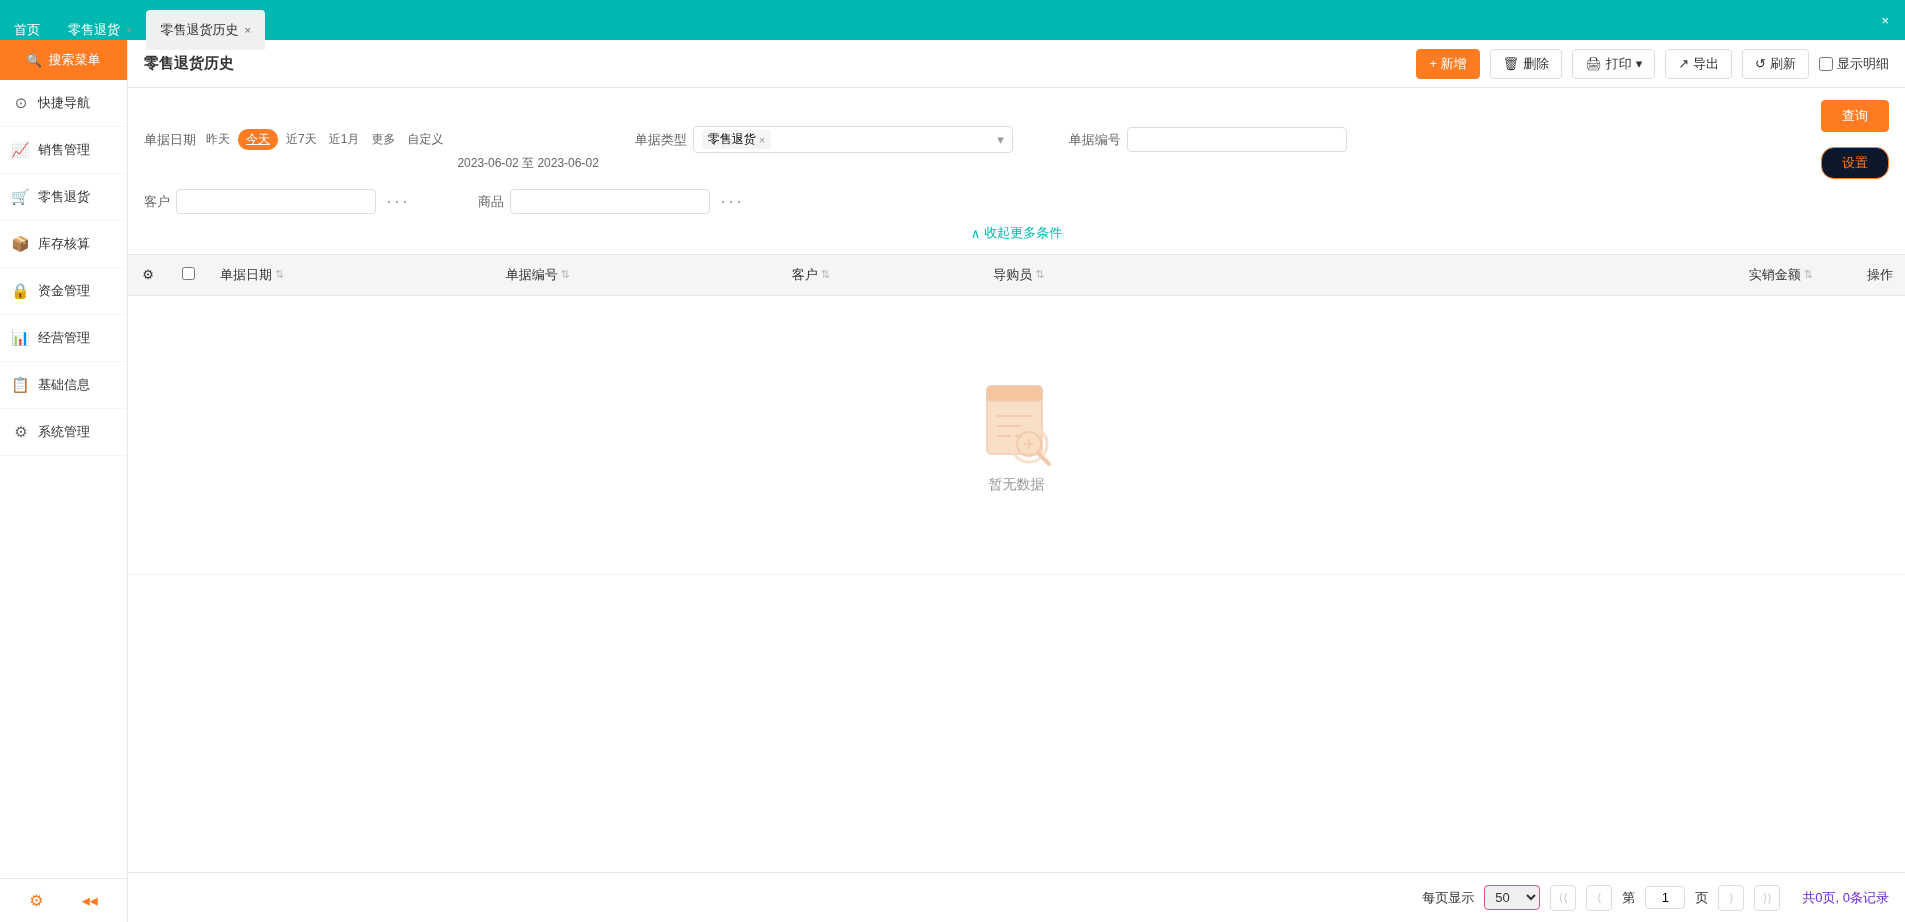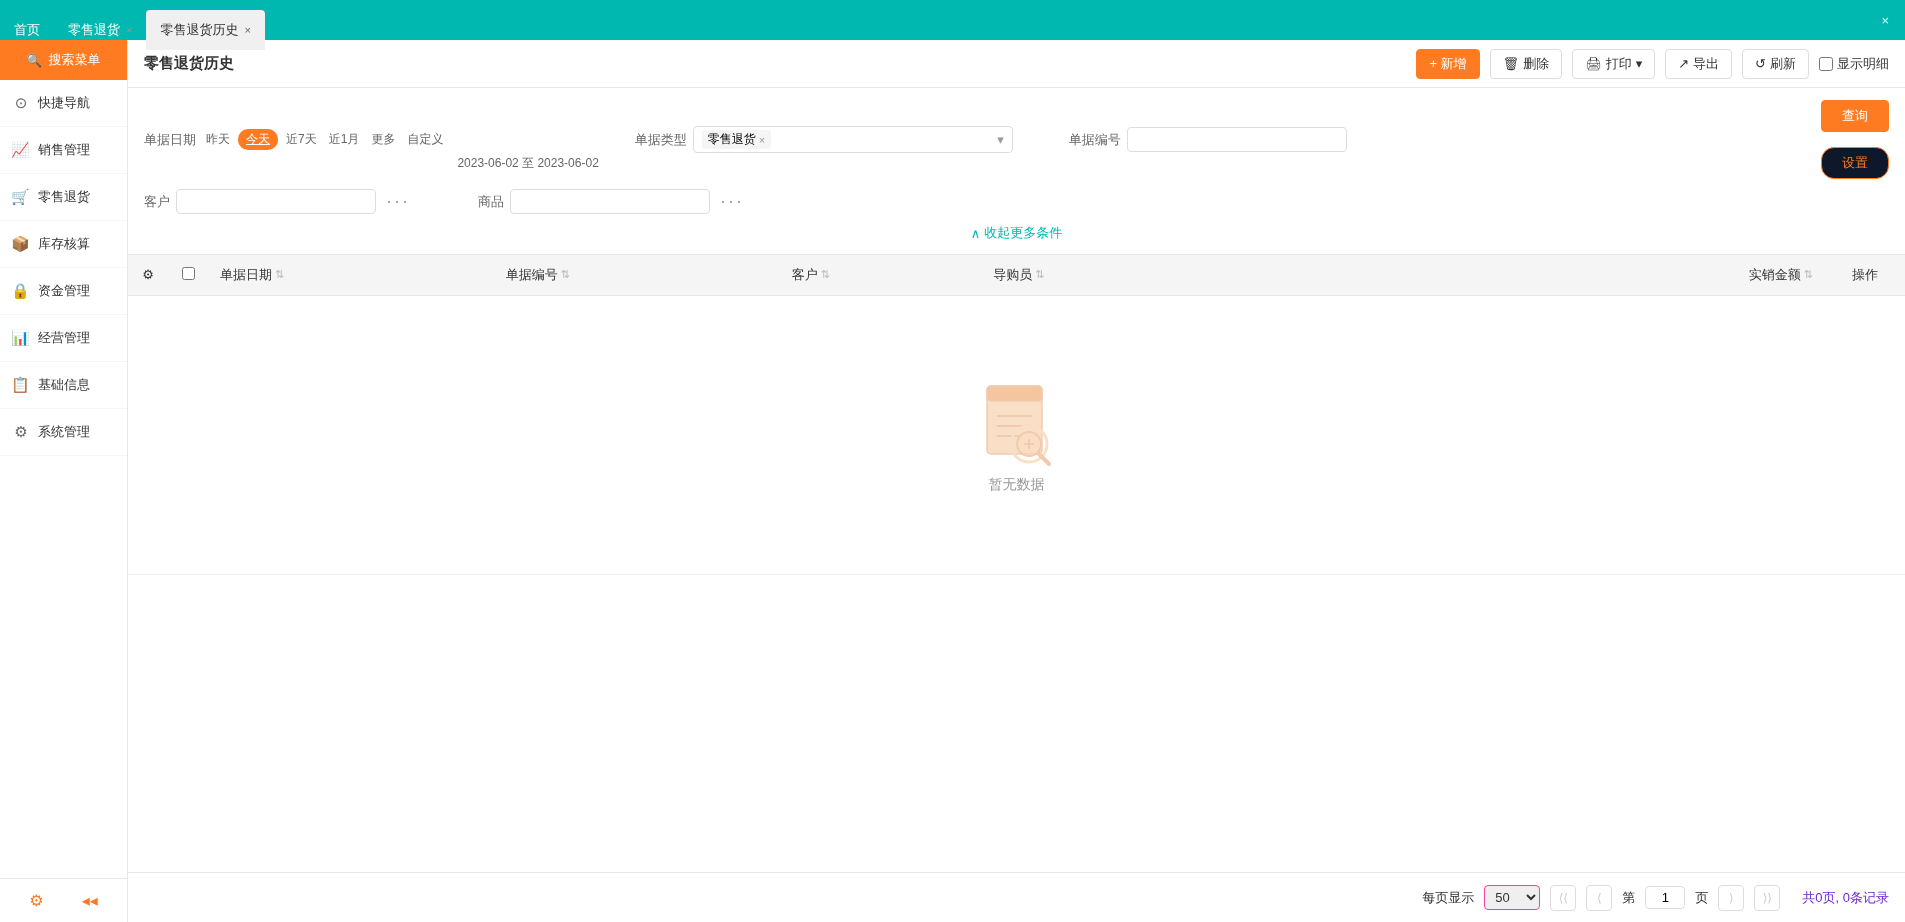--- a/index.html
+++ b/index.html
@@ -58,21 +58,21 @@
 
     
     .table-area { flex: 1; overflow: auto; background: #fff; }
     table { width: 100%; border-collapse: collapse; font-size: 13px; }
     thead tr { background: #f5f5f5; height: 40px; }
     th { padding: 0 12px; color: #333; font-weight: normal; text-align: left; border-bottom: 1px solid #e8e8e8; white-space: nowrap; font-size: 13px; }
     .sort-icon { color: #bbb; font-size: 11px; }
     td { padding: 0 12px; height: 40px; border-bottom: 1px solid #f0f0f0; color: #333; }
     .th-settings { width: 40px; text-align: center; }
     .th-checkbox { width: 40px; text-align: center; }
-    .th-actions { width: 80px; text-align: center; }
+    .th-actions { width: 80px; text-align: right; }
 
     
     .empty-state { display: flex; flex-direction: column; align-items: center; justify-content: center; padding: 80px 0; }
     .empty-text { color: #999; font-size: 14px; }
 
     
     .pagination { height: 50px; background: #fff; border-top: 1px solid #e8e8e8; display: flex; align-items: center; justify-content: flex-end; padding: 0 16px; gap: 10px; flex-shrink: 0; font-size: 13px; color: #333; }
     .pagination-select { border: 1px solid #ec4899; border-radius: 4px; padding: 3px 6px; font-size: 13px; color: #333; }
     .page-btn { width: 26px; height: 26px; display: flex; align-items: center; justify-content: center; border: 1px solid #ddd; border-radius: 4px; cursor: pointer; color: #666; font-size: 12px; }
     .page-btn.disabled { color: #ccc; cursor: not-allowed; }

